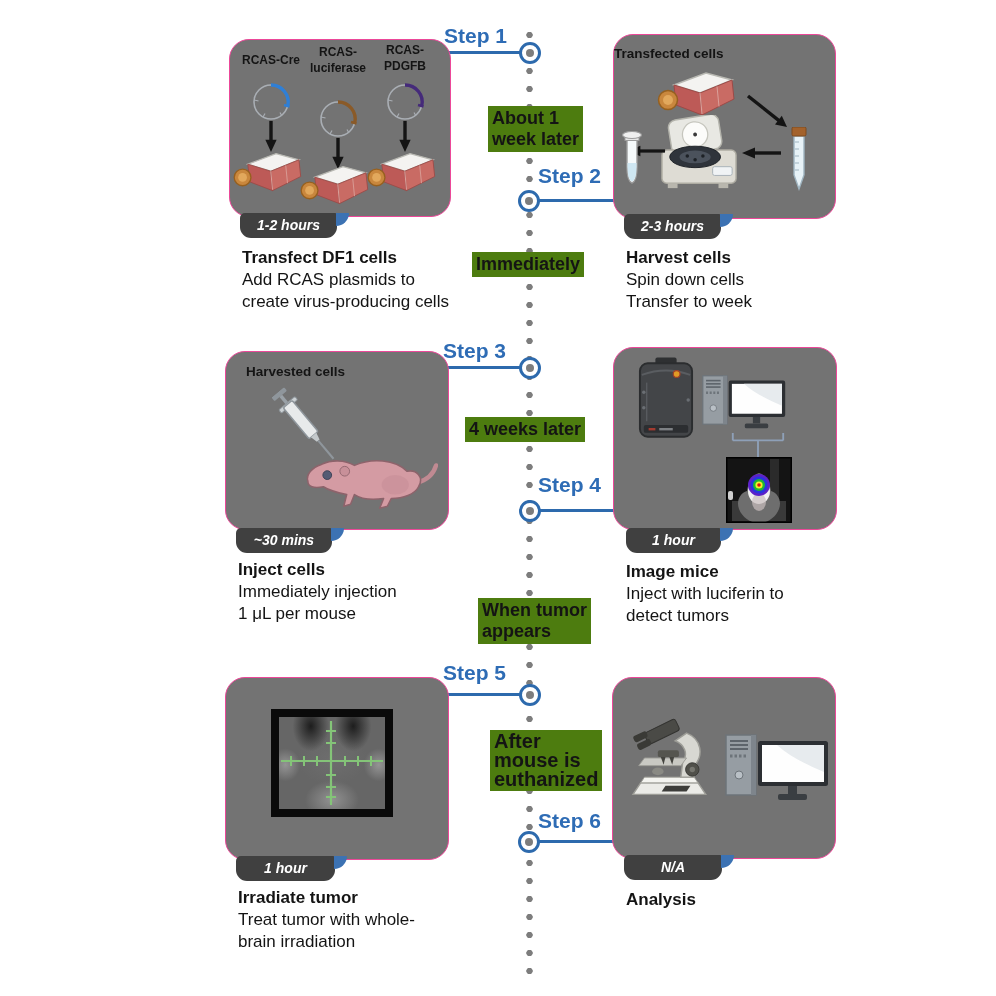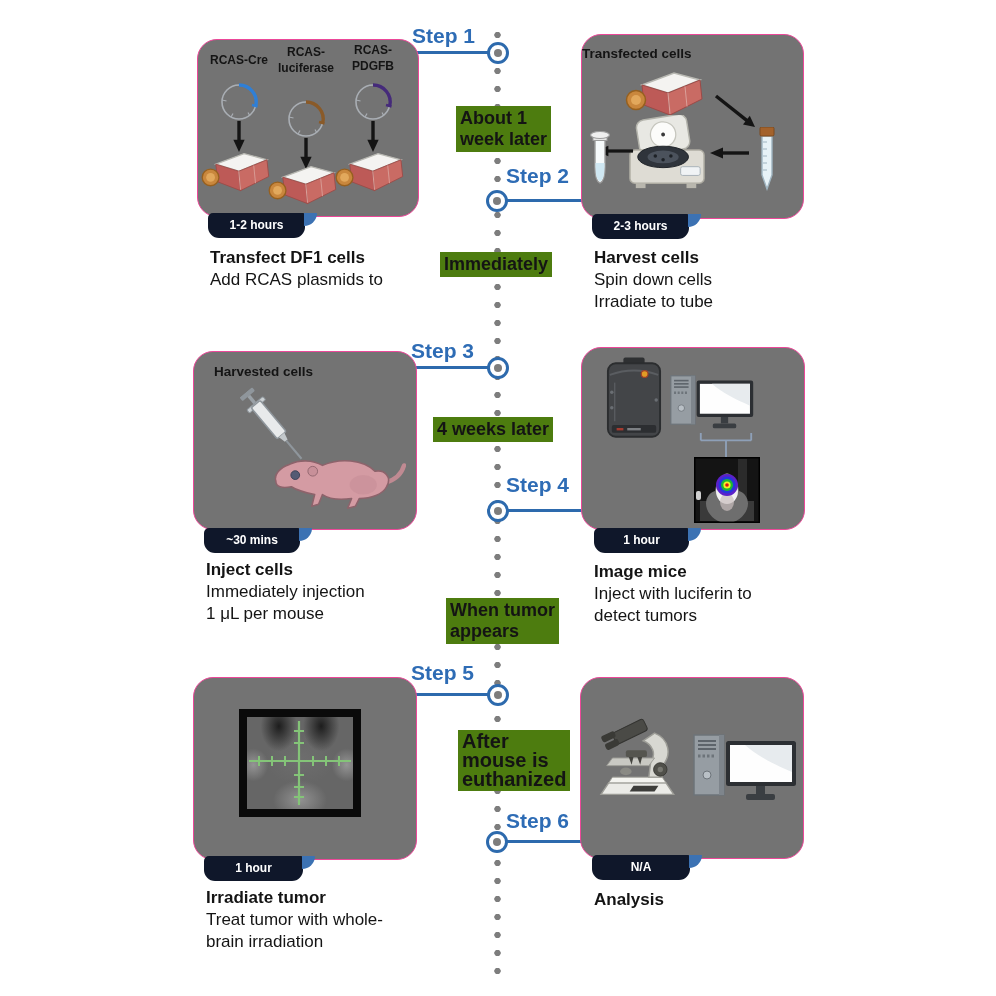--- a/index.html
+++ b/index.html
@@ -1,34 +1,34 @@
 <!DOCTYPE html>
 <html><head>
 <meta charset="utf-8">
 <style>
   html,body{margin:0;padding:0;background:#fff;}
   .canvas{position:relative;width:924px;height:996px;background:#fff;overflow:hidden;
-          font-family:"Liberation Sans","DejaVu Sans",sans-serif;color:#141414;}
+          font-family:"Liberation Sans","DejaVu Sans",sans-serif;color:#141414;margin-left:32px;}
   
   .dots{position:absolute;left:494px;top:26px;width:7px;height:948px;z-index:0;
         background-image:radial-gradient(circle,#7d7d7d 2.9px,rgba(0,0,0,0) 3.5px);
         background-size:7px 18px;background-repeat:repeat-y;}
   .hline{position:absolute;height:3px;background:#2d6aad;z-index:1;}
   .node{position:absolute;width:16px;height:16px;border:3px solid #2d6aad;border-radius:50%;
         background:#fff;z-index:4;display:flex;align-items:center;justify-content:center;}
   .node .ndot{width:8px;height:8px;border-radius:50%;background:#7d7d7d;}
   .step-label{position:absolute;color:#2e6cb5;font-weight:bold;font-size:21px;z-index:3;white-space:nowrap;}
   .anno{position:absolute;background:#4d7c0f;font-weight:bold;font-size:18px;line-height:21px;
         z-index:2;padding:2px 4px;white-space:nowrap;}
   .anno span{display:block;}
   .anno.small{font-size:20px;line-height:19px;}
   
   .panel{position:absolute;background:#737373;border:1px solid #ec4899;border-radius:20px;z-index:2;}
-  .badge{position:absolute;background:#0f172a;color:#fff;font-weight:bold;font-size:12px;
-         text-align:center;height:25px;line-height:25px;border-radius:5px 2px 11px 11px;z-index:3;}
+  .badge{position:absolute;background:#404040;color:#fff;font-weight:bold;font-size:14px;
+         text-align:center;height:25px;line-height:25px;border-radius:5px 2px 11px 11px;z-index:3;font-style:italic;}
   .badge::after{content:"";position:absolute;right:-12px;top:0;width:13px;height:13px;
          background:#3c72b3;border-radius:0 0 100% 0;}
   .caption{position:absolute;z-index:2;font-size:17px;line-height:22px;color:#141414;white-space:nowrap;}
   .caption .t{font-weight:bold;}
   .inner-label{position:absolute;font-weight:bold;font-size:13.5px;color:#141414;white-space:nowrap;z-index:2;}
   .plab{position:absolute;font-weight:bold;font-size:12px;line-height:16px;text-align:center;width:66px;}
   .abs{position:absolute;}
   
   .xray{position:absolute;left:45px;top:31px;width:122px;height:108px;background:#0a0a0a;}
   .xray-img{position:absolute;left:8px;top:8px;right:8px;bottom:8px;
@@ -251,20 +251,21 @@
         <use href="#sym-flask"></use>
       </svg>
     <svg class="abs" style="left:136px;top:108px;" width="74" height="50">
         <use href="#sym-flask"></use>
       </svg>
   </div>
   <div class="badge" style="left:208px;top:213px;width:97px;">1-2 hours</div>
   <div class="caption" style="left:210px;top:247px;">
     <div class="t">Transfect DF1 cells</div>
     <div>Add RCAS plasmids to</div>
+    <div>create virus-producing cells</div>
   </div>
 
   <div class="panel" style="left:581px;top:34px;width:221px;height:183px;">
     <div class="inner-label" style="left:0;right:0;top:11px;text-align:left;">Transfected cells</div>
     <svg class="abs" style="left:42px;top:32px;" width="84" height="56">
         <use href="#sym-flask"></use>
       </svg>
     <svg class="abs" style="left:131px;top:59px;" width="46" height="38">
       <line x1="3" y1="2" x2="34" y2="26.6" stroke="#141414" stroke-width="3.4"></line>
       <polygon points="42,33 30,30.4 36.8,21.8" fill="#141414"></polygon>
@@ -282,21 +283,21 @@
         <use href="#sym-arrow-left"></use>
       </svg>
     <svg class="abs" style="left:7px;top:96px;" width="22" height="56">
         <use href="#sym-tube-micro"></use>
       </svg>
   </div>
   <div class="badge" style="left:592px;top:214px;width:97px;">2-3 hours</div>
   <div class="caption" style="left:594px;top:247px;">
     <div class="t">Harvest cells</div>
     <div>Spin down cells</div>
-    <div>Irradiate to tube</div>
+    <div>Transfer to week</div>
   </div>
 
   <div class="panel" style="left:193px;top:351px;width:222px;height:177px;">
     <div class="inner-label" style="left:20px;top:12px;">Harvested cells</div>
     <svg class="abs" style="left:66px;top:30px;transform:rotate(-40deg);" width="28" height="88" viewBox="0 0 24 74" preserveAspectRatio="none">
         <use href="#sym-syringe"></use>
       </svg>
     <svg class="abs" style="left:76px;top:86px;" width="136" height="82" viewBox="0 0 140 84">
       <path d="M118,46 Q134,42 138,28" stroke="#c08a92" stroke-width="4.5" fill="none" stroke-linecap="round"></path>
       <path d="M6,44 C4,38 10,30 20,27 C30,22 44,22 54,28 C72,20 96,22 108,34 C118,32 126,40 120,50 C116,58 104,62 92,62 L88,70 L80,72 L84,62 C70,64 60,62 54,58 L50,68 L43,70 L46,58 C36,56 28,54 22,50 C12,52 6,50 6,44 Z" fill="#d49ba3" stroke="#8d636b" stroke-width="1.6" stroke-linejoin="round"></path>

